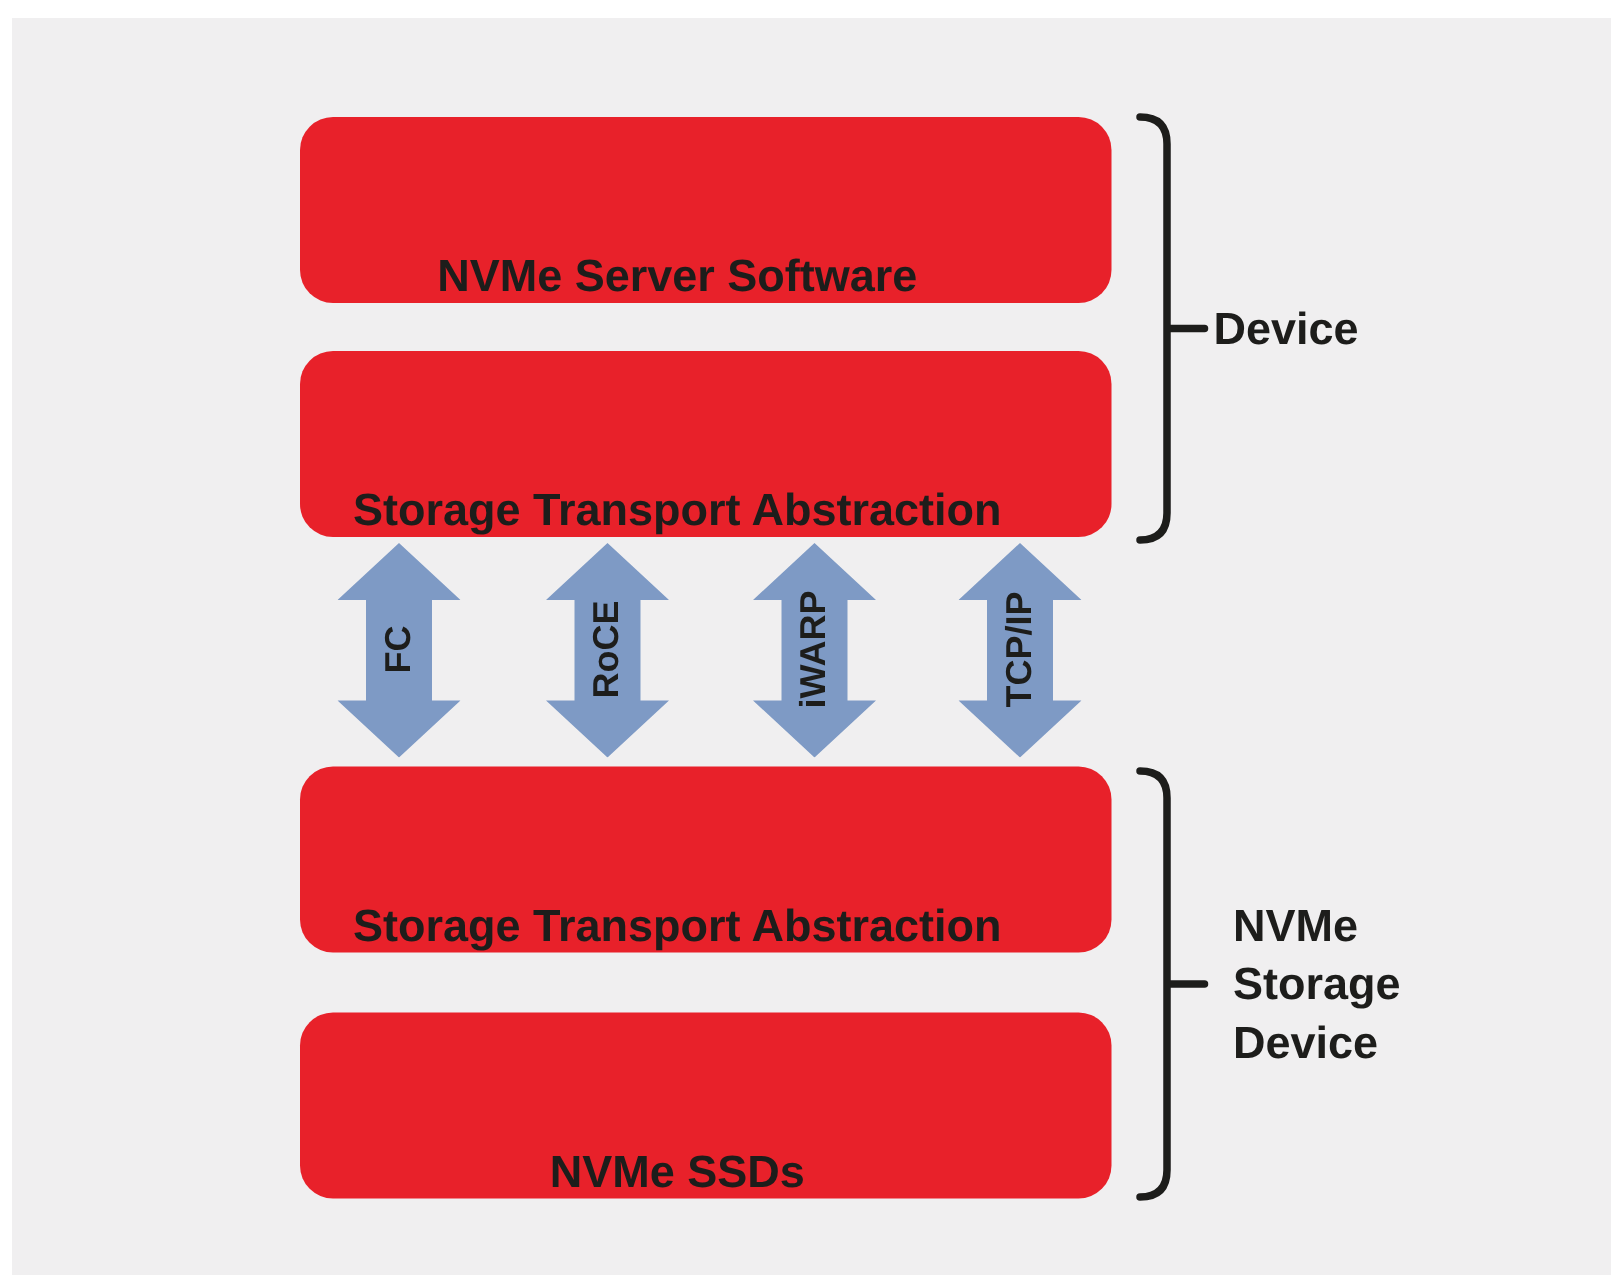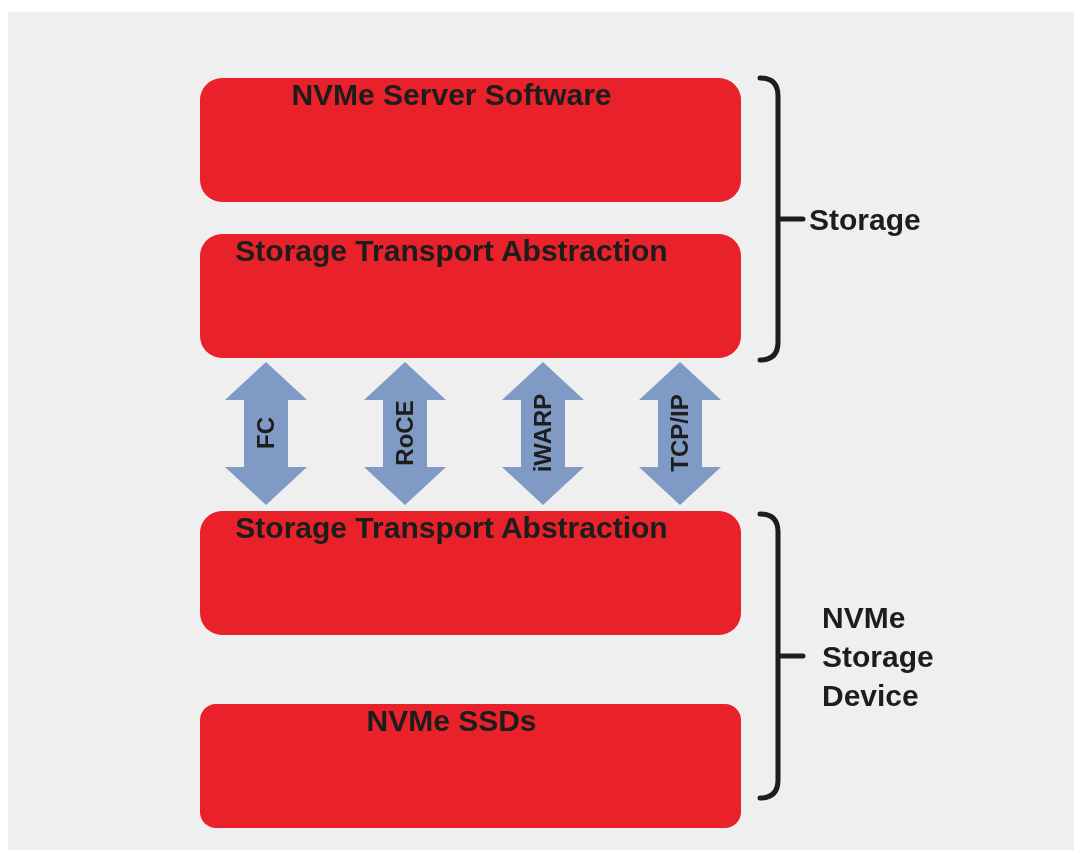--- a/index.html
+++ b/index.html
@@ -19,35 +19,35 @@
     height: 838px;
     background: #f0eff0;
   }
   .box {
     position: absolute;
     left: 192px;
     width: 541px;
     height: 124px;
     border-radius: 22px;
     display: flex;
-    align-items: flex-start;
+    align-items: flex-end;
     justify-content: center;
     box-sizing: border-box;
     padding-right: 38px;
   }
   .box-label {
     font-size: 30px;
     font-weight: bold;
     color: #1d1d1b;
     white-space: nowrap;
   }
   .box1 { top: 66px; }
   .box2 { top: 222px; }
   .box3 { top: 499px; }
-  .box4 { top: 692px; border-radius: 16px; }
+  .box4 { top: 663px; }
 
   .arrow-svg {
     position: absolute;
     top: 350px;
     width: 82px;
     height: 143px;
   }
   .arrow1 { left: 217px; }
   .arrow2 { left: 356px; }
   .arrow3 { left: 494px; }
@@ -129,16 +129,16 @@
   <div class="arrow-label l3">iWARP</div>
   <div class="arrow-label l4">TCP/IP</div>
 
   <svg class="brace-svg brace1" viewBox="0 0 54 294">
     <path d="M4 6 Q22 6 22 24 L22 270 Q22 288 4 288 M22 147 L47 147" fill="none" stroke-width="5" stroke-linecap="round" stroke-linejoin="round" stroke="#1d1d1b"></path>
   </svg>
   <svg class="brace-svg brace2" viewBox="0 0 54 298">
     <path d="M4 6 Q22 6 22 24 L22 272 Q22 290 4 290 M22 148 L47 148" fill="none" stroke-width="5" stroke-linecap="round" stroke-linejoin="round" stroke="#1d1d1b"></path>
   </svg>
 
-  <div class="group-label g1">Storage</div>
+  <div class="group-label g1">Device</div>
   <div class="group-label g2">NVMe Storage Device</div>
 
 </div>
 
 </body></html>

